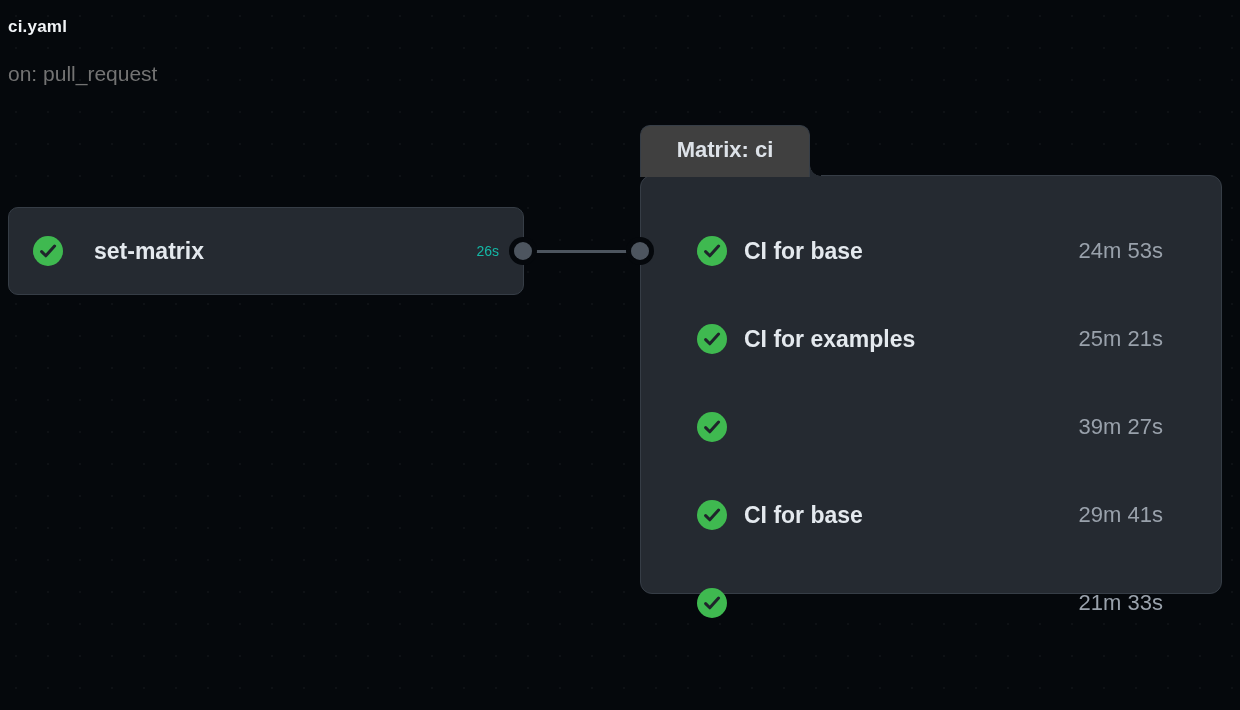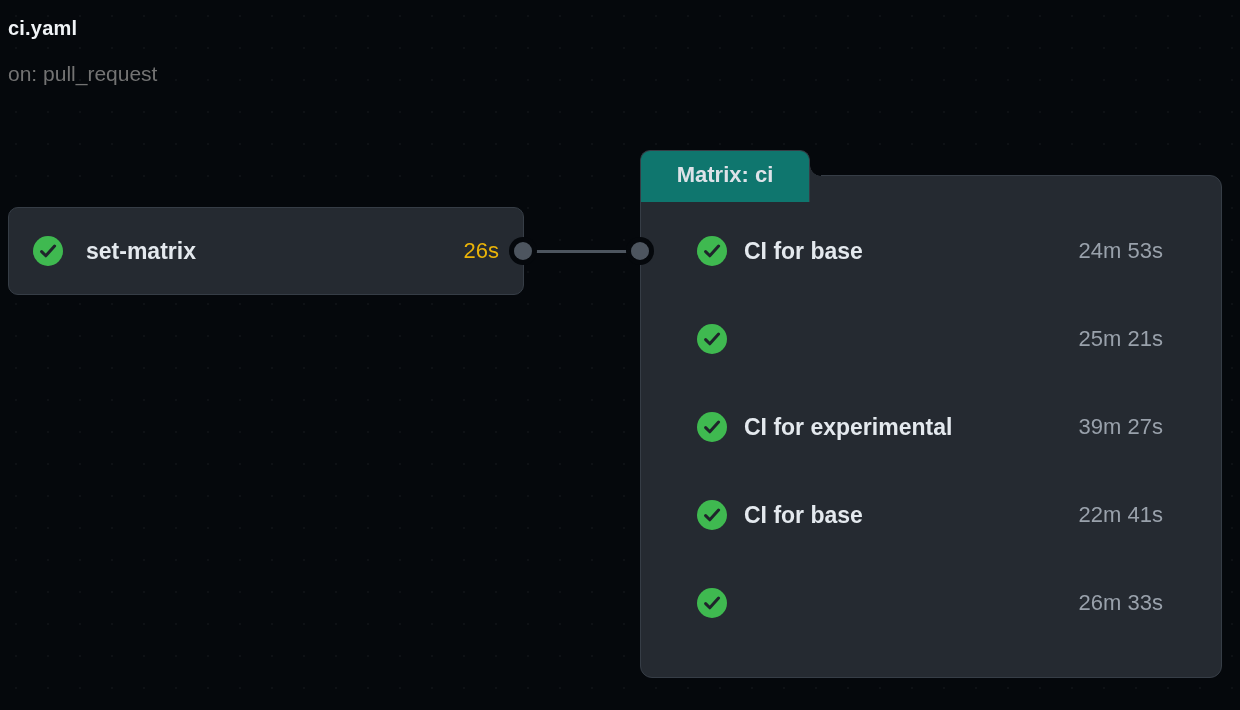--- a/index.html
+++ b/index.html
@@ -16,21 +16,21 @@
     background-size: 32px 32px;
     font-family: "Liberation Sans", "DejaVu Sans", sans-serif;
     -webkit-font-smoothing: antialiased;
   }
 
   
   .wf-title {
     position: absolute;
     left: 8px;
     top: 17px;
-    font-size: 20px;
+    font-size: 17px;
     font-weight: 700;
     color: #f0f3f6;
     letter-spacing: 0.2px;
   }
   .wf-trigger {
     position: absolute;
     left: 8px;
     top: 62px;
     font-size: 21px;
     font-weight: 400;
@@ -47,30 +47,30 @@
     box-sizing: border-box;
     background: #252a31;
     border: 1px solid #363d46;
     border-radius: 10px;
     display: flex;
     align-items: center;
     padding: 0 24px;
     z-index: 1;
   }
   .job-card .job-name {
-    margin-left: 23px;
+    margin-left: 31px;
     font-size: 23px;
     font-weight: 700;
     color: #e4e9ee;
   }
   .job-card .job-duration {
     margin-left: auto;
-    font-size: 22px;
+    font-size: 14px;
     font-weight: 400;
-    color: #eab308;
+    color: #14b8a6;
   }
 
   .status-icon {
     width: 30px;
     height: 30px;
     flex: 0 0 30px;
     display: block;
   }
 
   
@@ -93,25 +93,25 @@
     box-shadow: 0 0 0 5px #05080c;
     z-index: 3;
   }
   .edge-dot.dot-left  { left: 514px; top: 242px; }
   .edge-dot.dot-right { left: 631px; top: 242px; }
 
   
   .matrix-tab {
     position: absolute;
     left: 640px;
-    top: 150px;
+    top: 125px;
     width: 170px;
     height: 52px;
     box-sizing: border-box;
-    background: #0f766e;
+    background: #404040;
     border: 1px solid #363d46;
     border-bottom: none;
     border-radius: 10px 10px 0 0;
     display: flex;
     align-items: center;
     justify-content: center;
     z-index: 2;
   }
   .matrix-tab .matrix-label {
     font-size: 22px;
@@ -126,21 +126,21 @@
     width: 11px;
     height: 11px;
     background: radial-gradient(circle 11px at 100% 0%, #05080c 10.5px, #252a31 11px);
     z-index: 2;
   }
   .matrix-box {
     position: absolute;
     left: 640px;
     top: 175px;
     width: 582px;
-    height: 503px;
+    height: 419px;
     box-sizing: border-box;
     background: #252a31;
     border: 1px solid #363d46;
     border-radius: 12px;
     padding-top: 31px;
     z-index: 1;
   }
   .matrix-row {
     height: 88px;
     display: flex;
@@ -193,42 +193,42 @@
     </svg>
     <span class="job-name">CI for base</span>
     <span class="job-duration">24m 53s</span>
   </div>
 
   <div class="matrix-row">
     <svg class="status-icon" viewBox="0 0 30 30" aria-hidden="true">
       <circle cx="15" cy="15" r="15" fill="#3fb950"></circle>
       <path d="M8.6 15.6 l4.2 4.2 L21.6 10" fill="none" stroke="#1f242b" stroke-width="3" stroke-linecap="round" stroke-linejoin="round"></path>
     </svg>
+    <span class="job-name">CI for examples</span>
     <span class="job-duration">25m 21s</span>
   </div>
 
   <div class="matrix-row">
     <svg class="status-icon" viewBox="0 0 30 30" aria-hidden="true">
       <circle cx="15" cy="15" r="15" fill="#3fb950"></circle>
       <path d="M8.6 15.6 l4.2 4.2 L21.6 10" fill="none" stroke="#1f242b" stroke-width="3" stroke-linecap="round" stroke-linejoin="round"></path>
     </svg>
-    <span class="job-name">CI for experimental</span>
     <span class="job-duration">39m 27s</span>
   </div>
 
   <div class="matrix-row">
     <svg class="status-icon" viewBox="0 0 30 30" aria-hidden="true">
       <circle cx="15" cy="15" r="15" fill="#3fb950"></circle>
       <path d="M8.6 15.6 l4.2 4.2 L21.6 10" fill="none" stroke="#1f242b" stroke-width="3" stroke-linecap="round" stroke-linejoin="round"></path>
     </svg>
     <span class="job-name">CI for base</span>
-    <span class="job-duration">22m 41s</span>
-  </div>
-
-  <div class="matrix-row">
-    <svg class="status-icon" viewBox="0 0 30 30" aria-hidden="true">
-      <circle cx="15" cy="15" r="15" fill="#3fb950"></circle>
-      <path d="M8.6 15.6 l4.2 4.2 L21.6 10" fill="none" stroke="#1f242b" stroke-width="3" stroke-linecap="round" stroke-linejoin="round"></path>
-    </svg>
-    <span class="job-duration">26m 33s</span>
+    <span class="job-duration">29m 41s</span>
+  </div>
+
+  <div class="matrix-row">
+    <svg class="status-icon" viewBox="0 0 30 30" aria-hidden="true">
+      <circle cx="15" cy="15" r="15" fill="#3fb950"></circle>
+      <path d="M8.6 15.6 l4.2 4.2 L21.6 10" fill="none" stroke="#1f242b" stroke-width="3" stroke-linecap="round" stroke-linejoin="round"></path>
+    </svg>
+    <span class="job-duration">21m 33s</span>
   </div>
 
 </div>
 
 </body></html>

